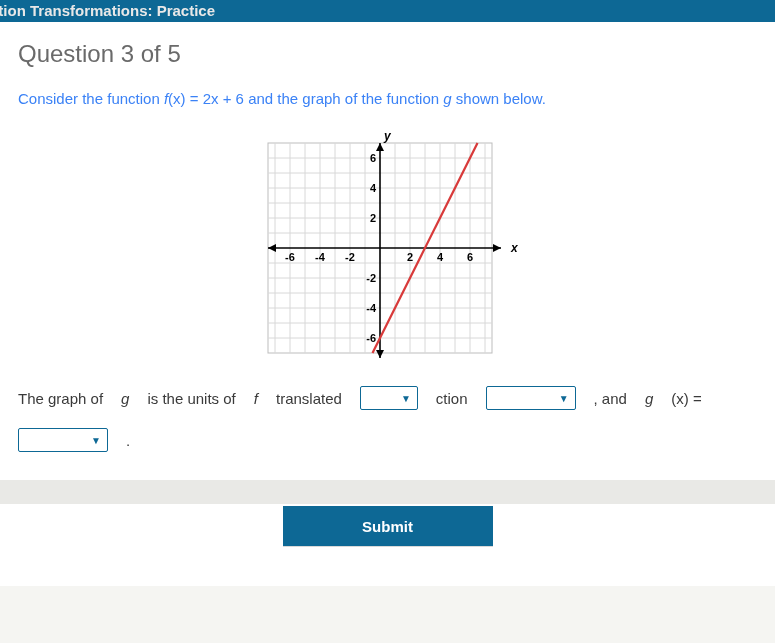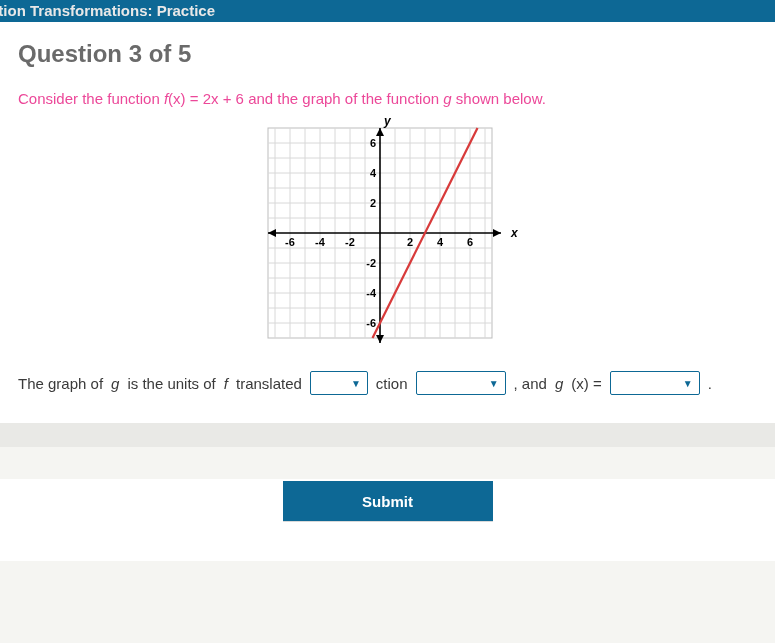--- a/index.html
+++ b/index.html
@@ -21,49 +21,49 @@
     overflow: hidden;
   }
   .top-bar-inner { margin-left: -10px; }
   .content {
     background: #ffffff;
     padding: 18px 18px 0 18px;
   }
   .q-title {
     color: #6a6a6a;
     font-size: 24px;
-    font-weight: 700;
+    font-weight: 400;
     margin-bottom: 22px;
   }
   .instr {
     font-size: 15px;
     color: #3a3a3a;
     margin-bottom: 18px;
   }
   .prompt {
     font-size: 15px;
-    color: #ec4899;
-    margin-bottom: 6px;
+    color: #3b82f6;
+    margin-bottom: 21px;
   }
   .ital { font-style: italic; }
   .graph-wrap {
     display: flex;
     justify-content: center;
     margin: 6px 0 18px 0;
   }
   svg.graph {
     display: block;
   }
   .answer-line {
     font-size: 15px;
     color: #3a3a3a;
     display: flex;
     align-items: center;
     flex-wrap: wrap;
-    gap: 8px;
+    gap: 18px;
     padding-bottom: 28px;
   }
   .dropdown {
     display: inline-flex;
     align-items: center;
     justify-content: flex-end;
     border: 1px solid #0d6895;
     background: #fff;
     height: 24px;
     min-width: 58px;
@@ -78,21 +78,20 @@
   .dropdown.wide { min-width: 90px; }
   .spacer-bar {
     height: 24px;
     background: #e9e9e6;
   }
   .submit-row {
     background: #ffffff;
     display: flex;
     justify-content: center;
     padding: 2px 0 40px 0;
-    margin-top: 32px;
   }
   .submit-btn {
     background: #0d6895;
     color: #fff;
     font-weight: 600;
     font-size: 15px;
     border: none;
     width: 210px;
     height: 40px;
     cursor: pointer;

